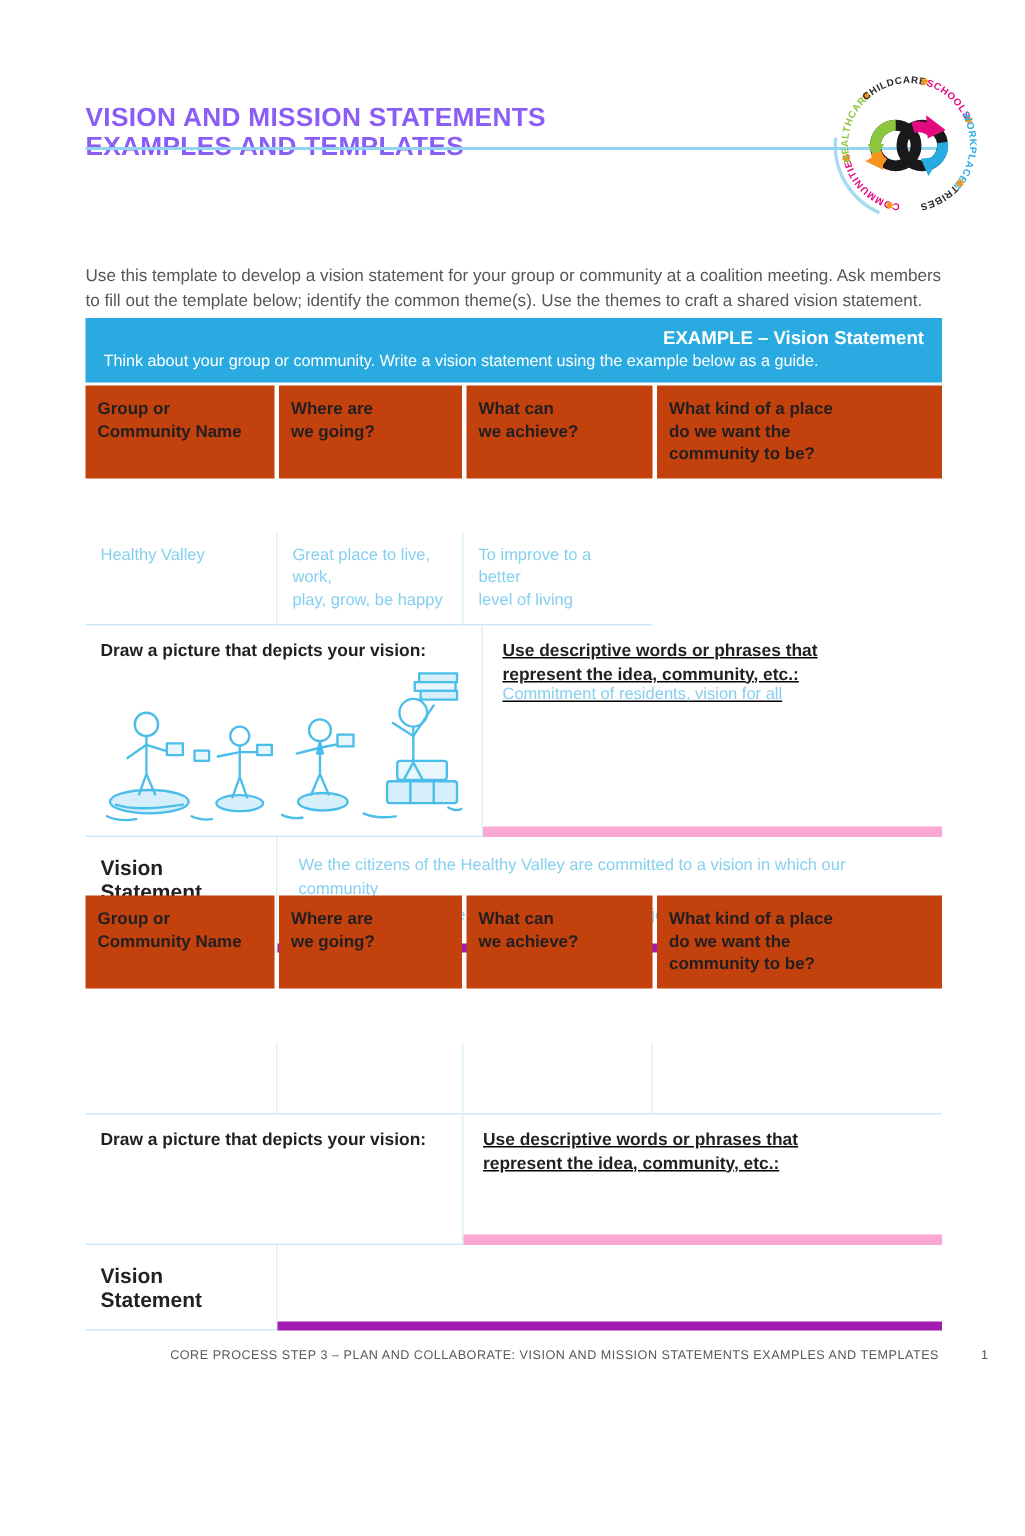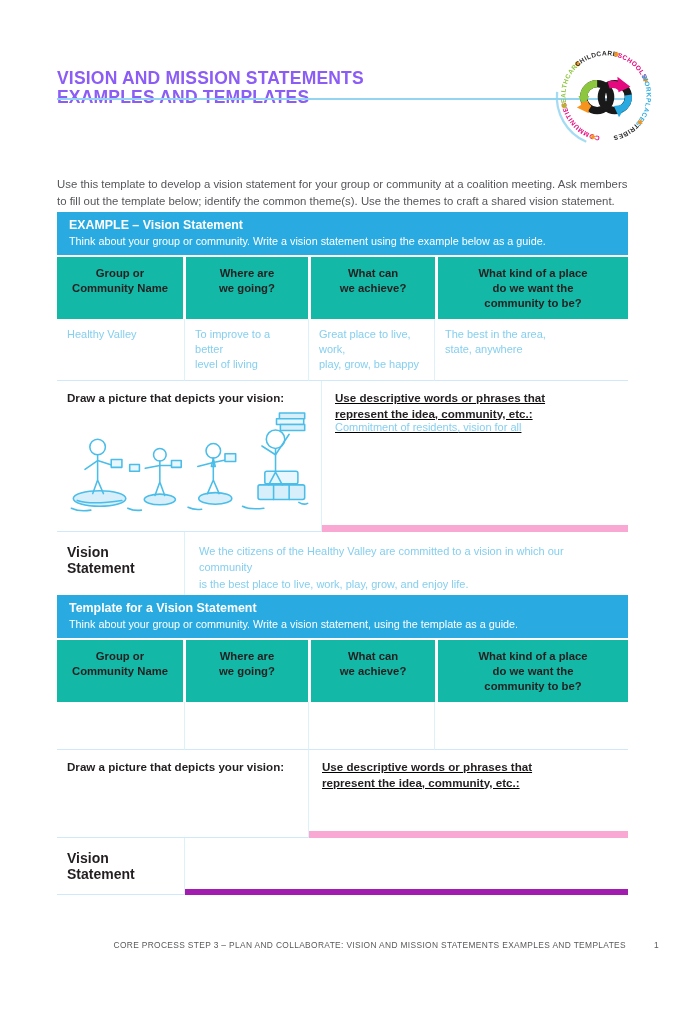--- a/index.html
+++ b/index.html
@@ -17,51 +17,51 @@
   
   .intro{position:absolute;left:57px;top:160px;width:575px;font-size:11.4px;line-height:16.5px;
          color:#55565A;white-space:pre-line;margin-top:16px;}
 
   
   .vtable{position:absolute;left:57px;width:571px;}
   #table-example{top:212px;}
   #table-template{top:595px;}
 
   .banner{background:#29ABE2;color:#ffffff;padding:6px 12px 8px 12px;}
-  .banner-title{font-size:12.4px;font-weight:700;margin-bottom:3px;}
+  .banner-title{font-size:12.4px;font-weight:700;margin-bottom:3px;text-align:right;}
   .banner-sub{font-size:10.8px;}
 
   .cols{display:grid;grid-template-columns:126fr 122fr 124fr 190fr;column-gap:3px;margin-top:2px;}
-  .hcell{background:#14b8a6;padding:9px 8px 8px 8px;font-size:11.3px;font-weight:700;
-         line-height:15px;color:#231F20;white-space:pre-line;text-align:center;}
+  .hcell{background:#c2410c;padding:9px 8px 8px 8px;font-size:11.3px;font-weight:700;
+         line-height:15px;color:#231F20;white-space:pre-line;}
 
   .row4{display:grid;grid-template-columns:126fr 122fr 124fr 190fr;}
   .dcell{padding:8px 10px;font-size:11px;line-height:15px;color:#85CFEF;
          border-bottom:1px solid #CFE9F8;border-right:1px solid #DDF1FB;
-         white-space:pre-line;min-height:30px;}
+         white-space:pre-line;min-height:30px;margin-top:36px;}
   .row4 .dcell:last-child{border-right:none;}
   .empty-row .dcell{min-height:31px;}
 
   .row2{display:grid;grid-template-columns:252fr 319fr;}
-  .pcell-left{border-right:1px solid #DDF1FB;border-bottom:1px solid #CFE9F8;padding:9px 10px 16px 10px;}
+  .pcell-left{border-right:1px solid #DDF1FB;border-bottom:1px solid #CFE9F8;padding:9px 10px 6px 10px;}
   .pcell-right{border-bottom:7px solid #f9a8d4;padding:9px 6px 9px 13px;text-decoration:underline;}
   .plabel{font-size:11.6px;font-weight:700;color:#231F20;line-height:15.5px;white-space:pre-line;}
   .pnote{margin-top:0;font-size:11px;color:#85CFEF;}
   #table-template .pcell-left,#table-template .pcell-right{min-height:62px;}
 
   .rowv{display:grid;grid-template-columns:128fr 443fr;}
   .vlabel{padding:12px 10px;font-weight:700;font-size:14px;color:#231F20;
           border-right:1px solid #DDF1FB;border-bottom:1px solid #CFE9F8;}
   .vtext{padding:11px 14px;font-size:11px;line-height:16.5px;color:#85CFEF;
          border-bottom:6px solid #a21caf;white-space:pre-line;min-height:26px;}
 
   .sketch{display:block;margin:4px 0 0 0;width:244px;height:105px;}
 
   
-  .footer{position:absolute;left:57px;right:24px;top:940px;display:flex;align-items:baseline;
+  .footer{position:absolute;left:57px;right:24px;top:898px;display:flex;align-items:baseline;
           justify-content:flex-end;font-size:8.4px;letter-spacing:0.35px;color:#58595B;}
   .page-num{margin-left:28px;}
 </style>
 </head>
 <body>
 
 <div id="page">
 
   <h1 class="doc-title">VISION AND MISSION STATEMENTS
 EXAMPLES AND TEMPLATES</h1>
@@ -116,26 +116,24 @@
 we going?</div>
       <div class="hcell">What can
 we achieve?</div>
       <div class="hcell">What kind of a place
 do we want the
 community to be?</div>
     </div>
 
     <div class="row4">
       <div class="dcell">Healthy Valley</div>
+      <div class="dcell">Great place to live, work,
+play, grow, be happy</div>
       <div class="dcell">To improve to a better
 level of living</div>
-      <div class="dcell">Great place to live, work,
-play, grow, be happy</div>
-      <div class="dcell">The best in the area,
-state, anywhere</div>
     </div>
 
     <div class="row2">
       <div class="pcell-left">
         <div class="plabel">Draw a picture that depicts your vision:</div>
         <svg class="sketch" viewBox="0 0 250 108">
           <g stroke="#4ABDE9" stroke-width="1.6" fill="none" stroke-linecap="round" stroke-linejoin="round">
             <ellipse cx="33" cy="91" rx="27" ry="8" fill="#D6EFFA"></ellipse>
             <path d="M10,93 q14,5 46,0"></path>
             <ellipse cx="95" cy="92" rx="16" ry="5.5" fill="#D6EFFA"></ellipse>
@@ -175,24 +173,20 @@
     </div>
 
     <div class="rowv">
       <div class="vlabel">Vision Statement</div>
       <div class="vtext">We the citizens of the Healthy Valley are committed to a vision in which our community
 is the best place to live, work, play, grow, and enjoy life.</div>
     </div>
   </div>
 
   <div class="vtable" id="table-template">
-    <div class="banner">
-      <div class="banner-title">Template for a Vision Statement</div>
-      <div class="banner-sub">Think about your group or community. Write a vision statement, using the template as a guide.</div>
-    </div>
 
     <div class="cols">
       <div class="hcell">Group or
 Community Name</div>
       <div class="hcell">Where are
 we going?</div>
       <div class="hcell">What can
 we achieve?</div>
       <div class="hcell">What kind of a place
 do we want the

